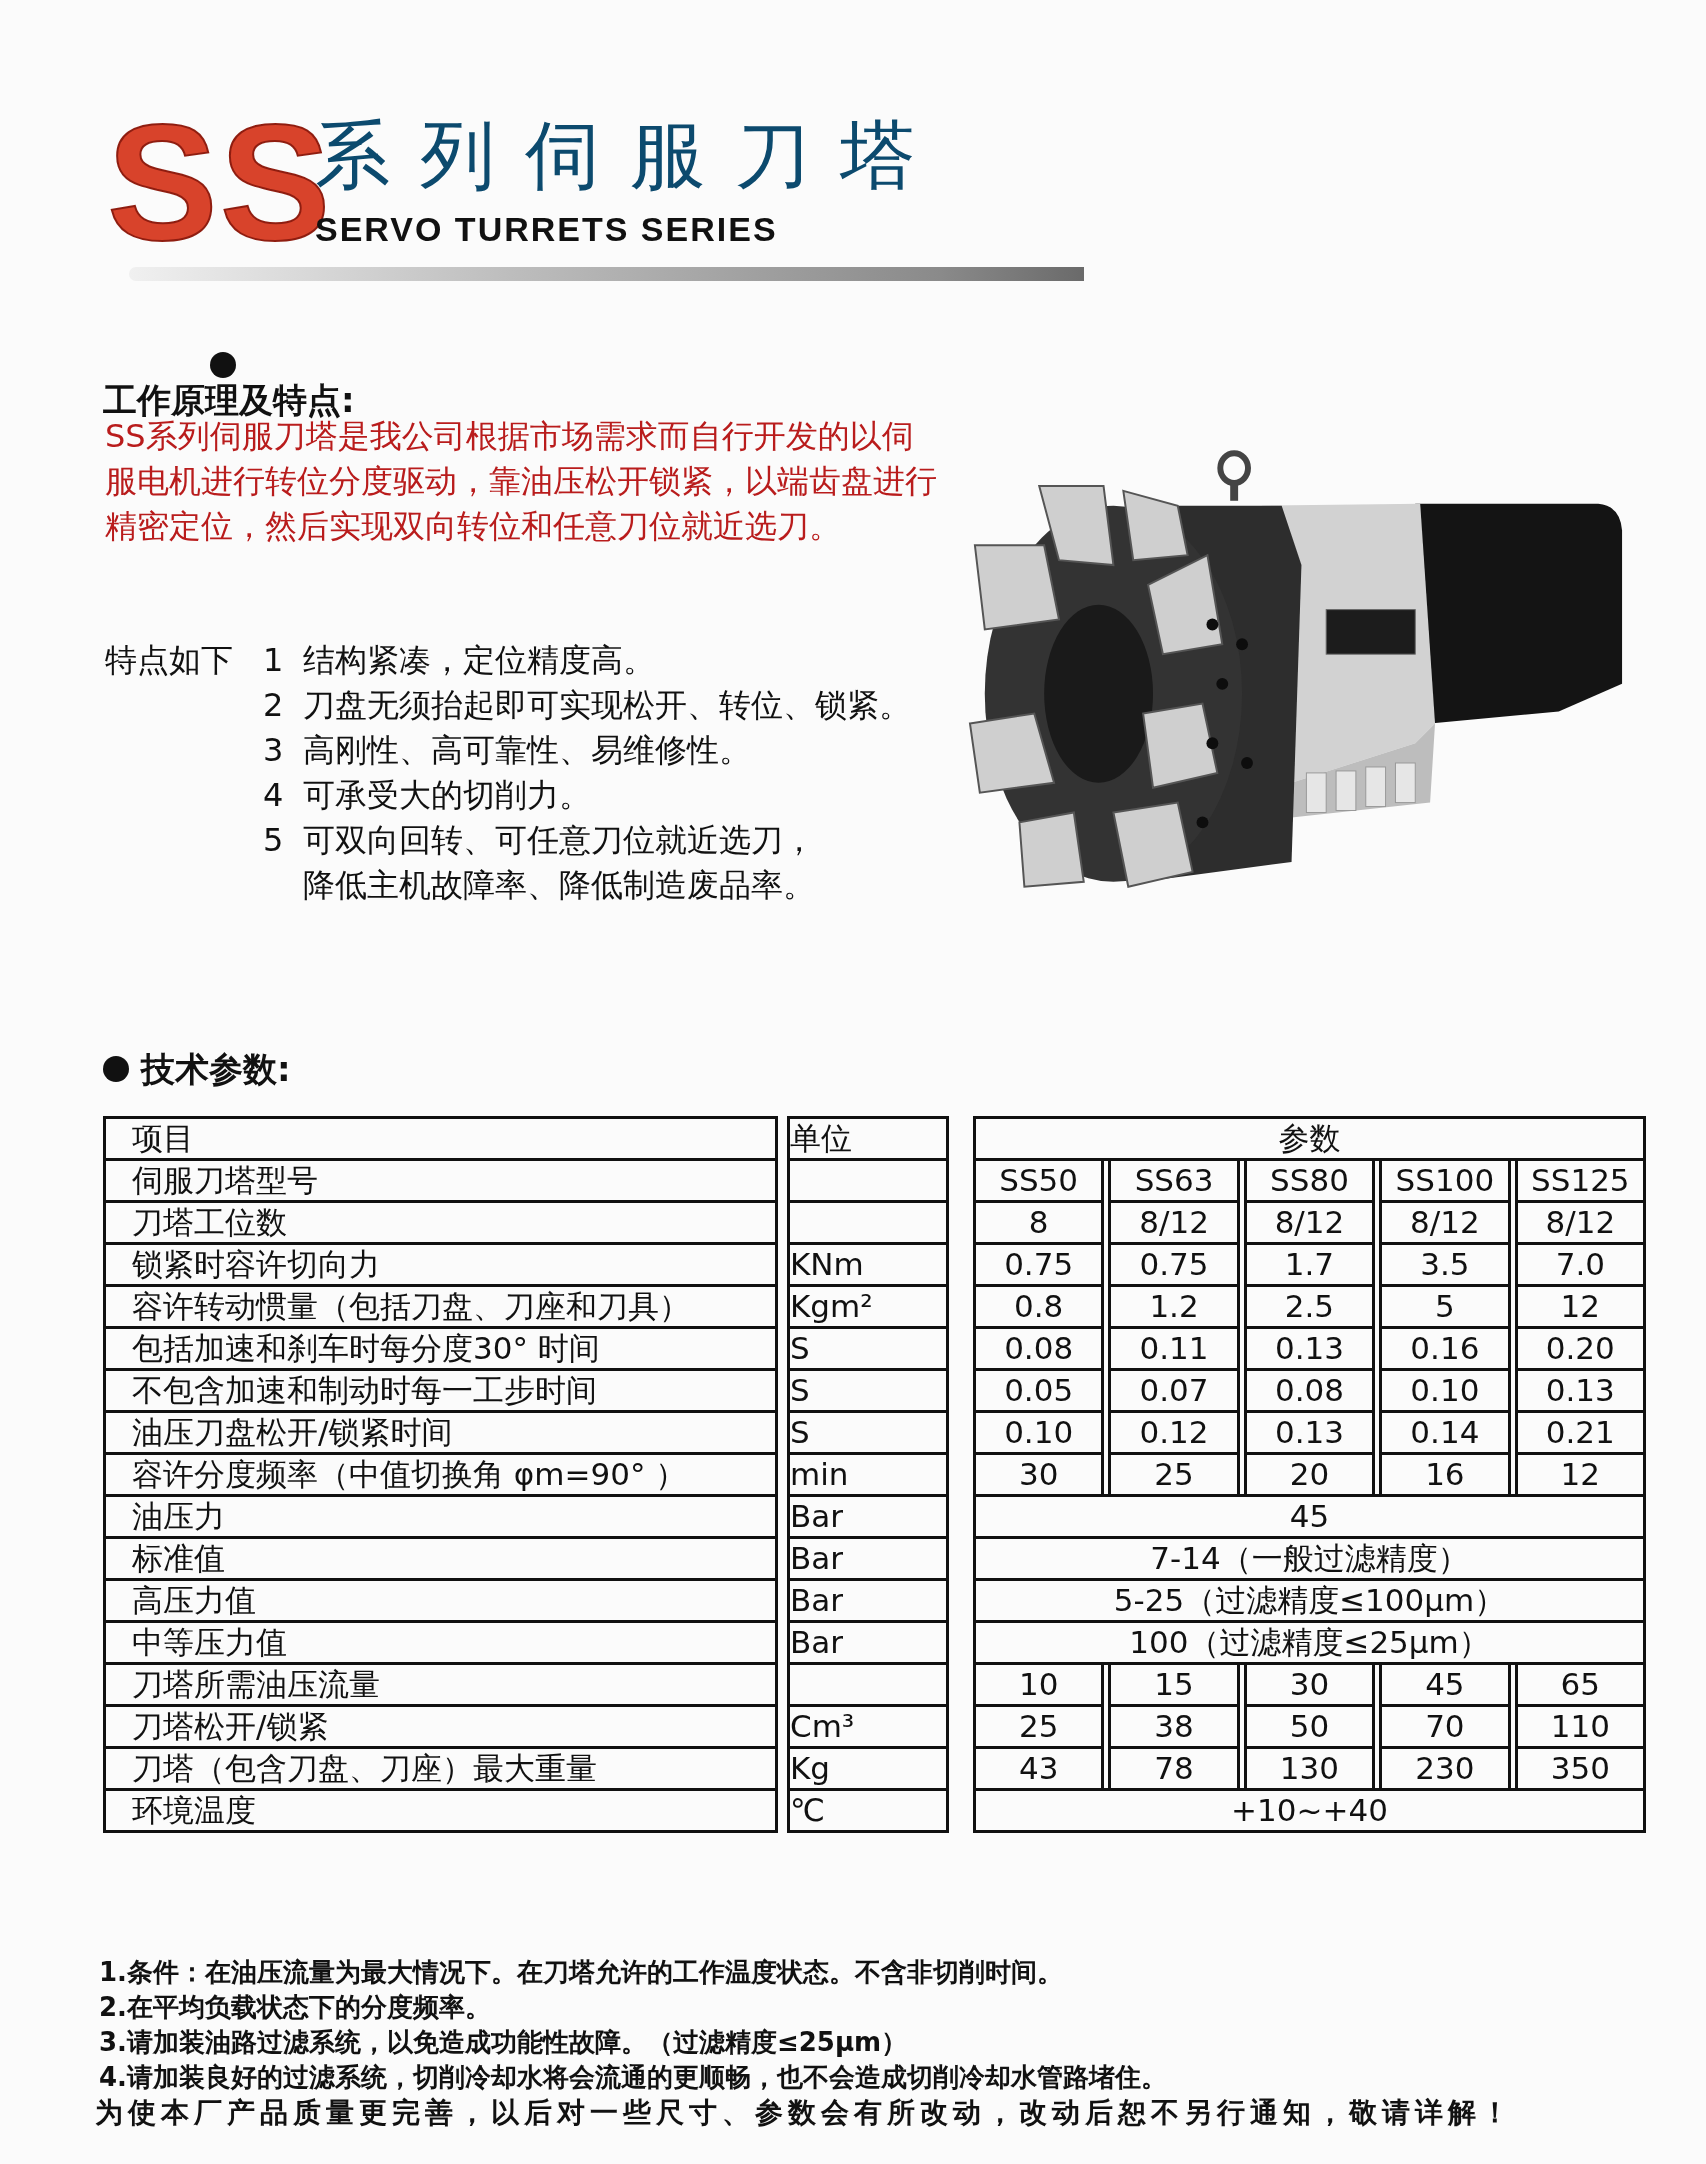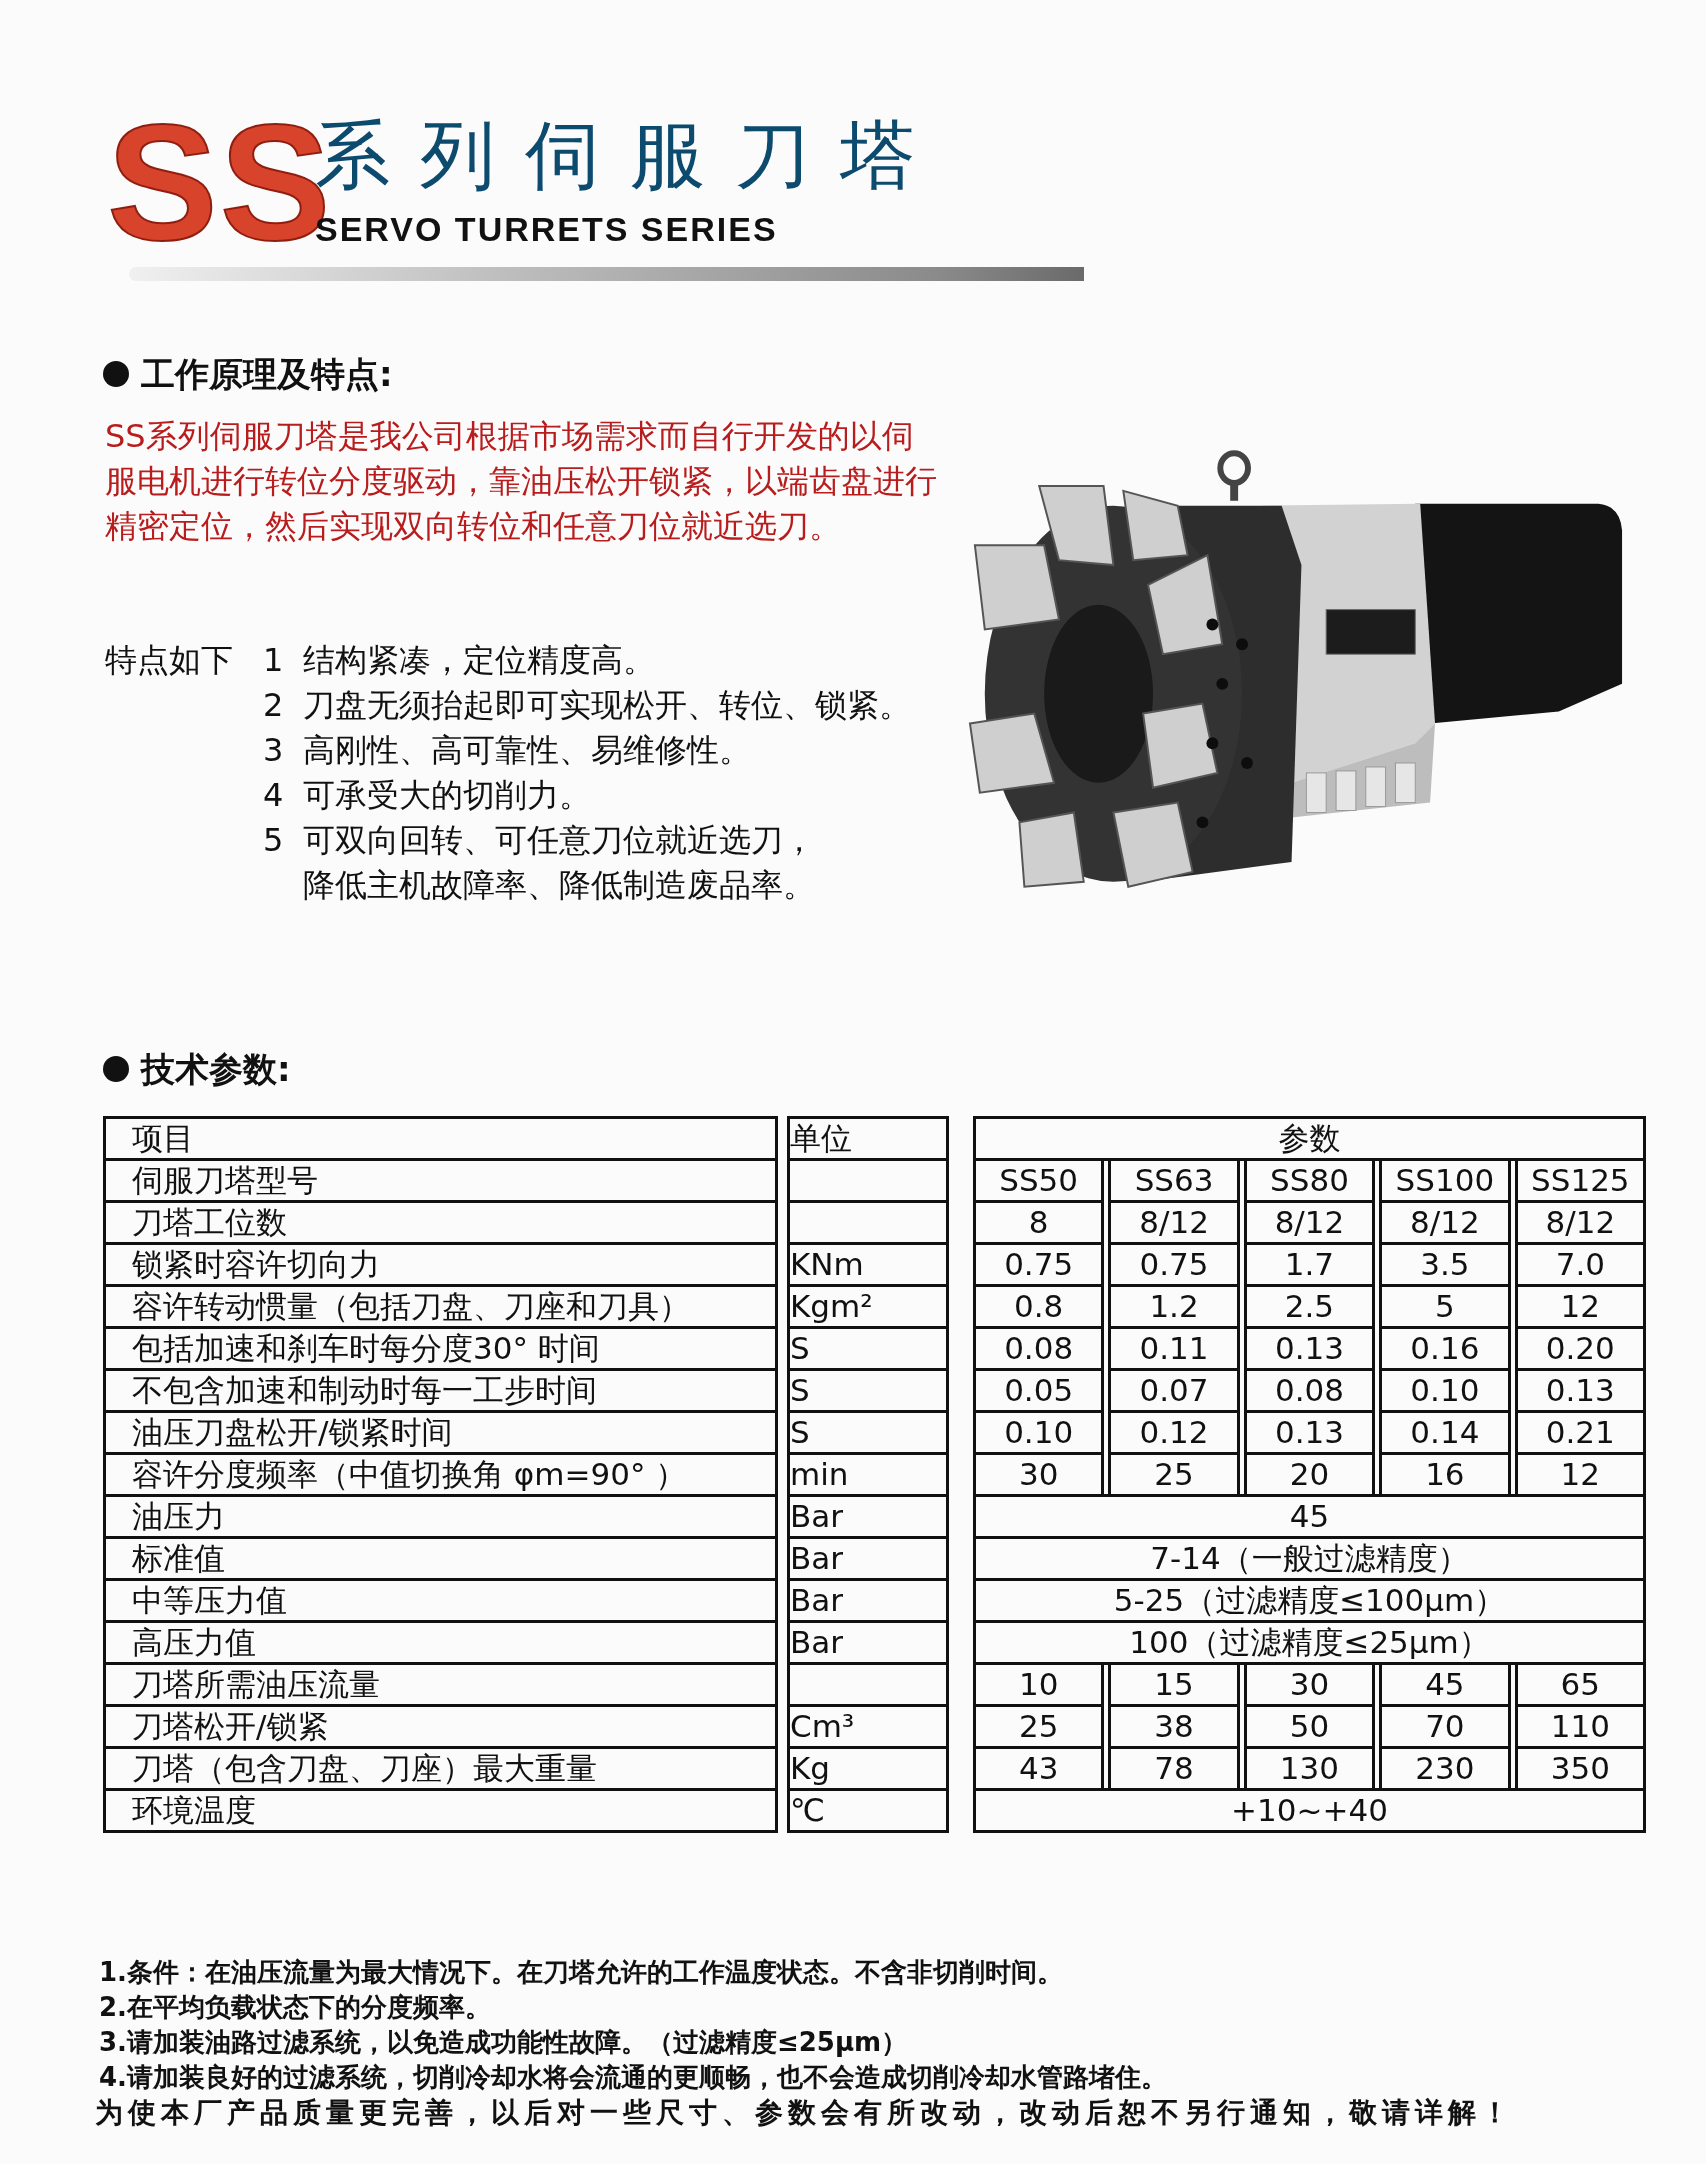--- a/index.html
+++ b/index.html
@@ -76,21 +76,21 @@
   .disclaimer { left: 95px; top: 2097px; font-size: 28px; line-height: 32px; font-weight: bold; letter-spacing: 5px; color: #111; }
 </style>
 </head>
 <body>
 
 <div class="abs brand-ss">SS</div>
 <div class="abs title-cn">系列伺服刀塔</div>
 <div class="abs title-en">SERVO TURRETS SERIES</div>
 <div class="abs title-rule"></div>
 
-<div class="abs sec-head" style="left:103px; top:352px;">
+<div class="abs sec-head" style="left:103px; top:352px;flex-direction:column;">
   <span class="bullet-dot"></span>
   <span>工作原理及特点:</span>
 </div>
 
 <div class="abs intro">SS系列伺服刀塔是我公司根据市场需求而自行开发的以伺服电机进行转位分度驱动，靠油压松开锁紧，以端齿盘进行精密定位，然后实现双向转位和任意刀位就近选刀。</div>
 
 <div class="abs features">
   <span class="label">特点如下</span>
   <div class="list">
     <div class="feat-row">
@@ -198,24 +198,24 @@
     <tr>
         <td>容许分度频率（中值切换角 φm=90° ）</td>
       </tr>
     <tr>
         <td>油压力</td>
       </tr>
     <tr>
         <td>标准值</td>
       </tr>
     <tr>
+        <td>高压力值</td>
+      </tr>
+    <tr>
         <td>中等压力值</td>
-      </tr>
-    <tr>
-        <td>高压力值</td>
       </tr>
     <tr>
         <td>刀塔所需油压流量</td>
       </tr>
     <tr>
         <td>刀塔松开/锁紧</td>
       </tr>
     <tr>
         <td>刀塔（包含刀盘、刀座）最大重量</td>
       </tr>

